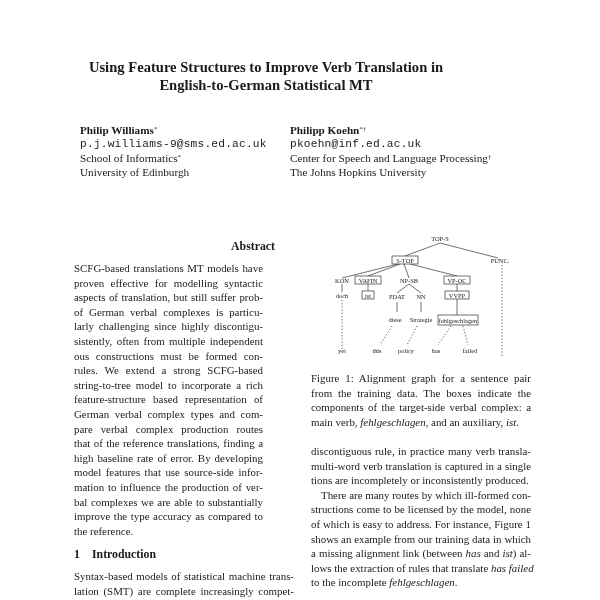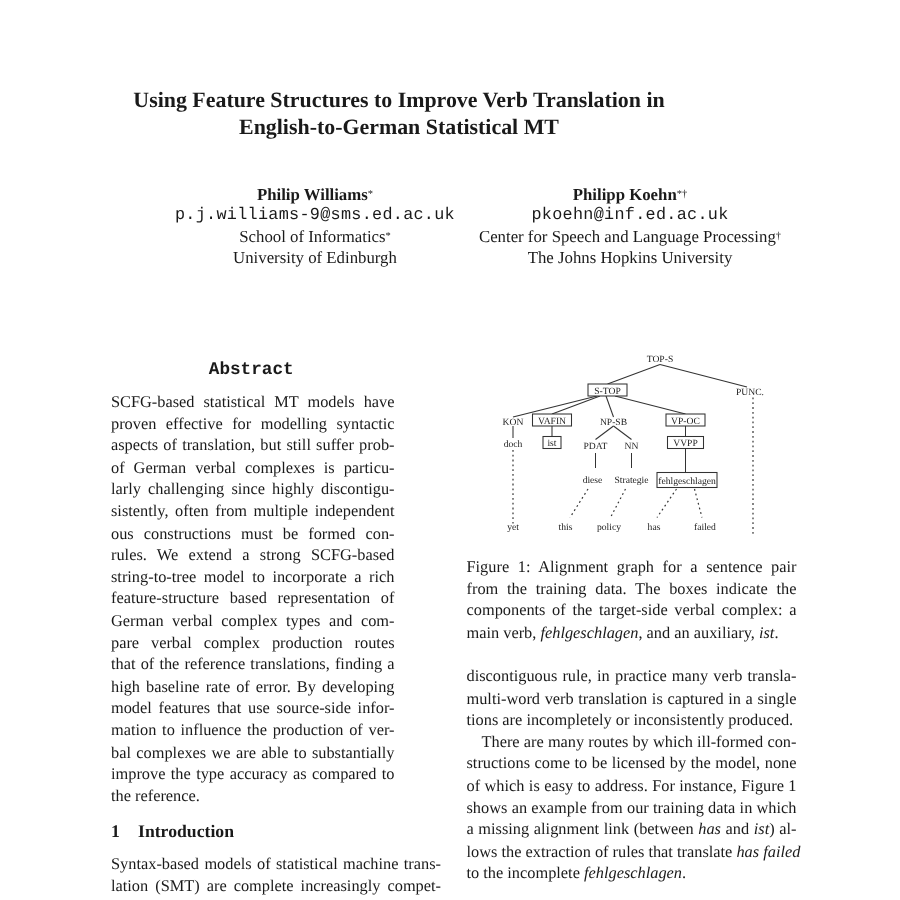--- a/index.html
+++ b/index.html
@@ -1,27 +1,27 @@
 <!DOCTYPE html>
 <html><head>
 <meta charset="utf-8">
 <style>
   html, body { margin:0; padding:0; background:#ffffff; }
   body { width:600px; height:600px; position:relative; overflow:hidden;
          font-family:"Liberation Serif", "DejaVu Serif", serif; color:#1a1a1a; }
   .abs { position:absolute; }
   .title { left:0; width:532px; top:58px; text-align:center; font-weight:bold;
            font-size:14.6px; line-height:18px; }
-  .author { position:absolute; text-align:center; font-size:11.2px; line-height:14px; }
+  .author { position:absolute; font-size:11.2px; line-height:14px; }
   .author .name { font-weight:bold; }
   .author .email { font-family:"Liberation Mono", "DejaVu Sans Mono", monospace; font-size:11.2px; letter-spacing:0.2px; }
   .author sup { font-size:7px; vertical-align:top; position:relative; top:-1px; }
   .a1 { left:80px; width:260px; top:123px; }
   .a2 { left:290px; width:260px; top:123px; }
-  .abstract-head { left:60px; width:215px; top:239px; text-align:center; font-weight:bold; font-size:11.8px;font-family:Liberation Mono, monospace; }
+  .abstract-head { left:60px; width:215px; top:239px; text-align:right; font-weight:bold; font-size:11.8px; }
   .col { position:absolute; font-size:10.9px; line-height:14.6px; text-align:justify; }
   .abstract-body { left:74px; width:189px; top:261px; hyphens:manual; }
   .abstract-body span.line { display:block; text-align:justify; text-align-last:justify; white-space:nowrap; }
   .abstract-body span.line.last { text-align-last:left; }
   .sec-head { left:74px; top:547px; font-weight:bold; font-size:11.8px; }
   .sec-head .num { display:inline-block; width:18px; }
   .left-body { left:74px; width:220px; top:569px; }
   .left-body span.line, .right-body span.line, .caption span.line { display:block; white-space:nowrap; text-align:justify; text-align-last:justify; }
   .caption { left:311px; width:220px; top:371px; }
   .right-body { left:311px; width:220px; top:444px; }
@@ -46,21 +46,21 @@
 </div>
 <div class="author a2">
   <div><span class="name">Philipp Koehn</span><sup>*†</sup></div>
   <div class="email">pkoehn@inf.ed.ac.uk</div>
   <div><span>Center for Speech and Language Processing</span><sup>†</sup></div>
   <div>The Johns Hopkins University</div>
 </div>
 
 <div class="abs abstract-head">Abstract</div>
 <div class="col abstract-body" id="abstract-body">
-    <span class="line">SCFG-based statistical MT models have</span>
+    <span class="line">SCFG-based translations MT models have</span>
     <span class="line">proven effective for modelling syntactic</span>
     <span class="line">aspects of translation, but still suffer prob-</span>
     <span class="line">of German verbal complexes is particu-</span>
     <span class="line">larly challenging since highly discontigu-</span>
     <span class="line">sistently, often from multiple independent</span>
     <span class="line">ous constructions must be formed con-</span>
     <span class="line">rules.  We extend a strong SCFG-based</span>
     <span class="line">string-to-tree model to incorporate a rich</span>
     <span class="line">feature-structure based representation of</span>
     <span class="line">German verbal complex types and com-</span>

